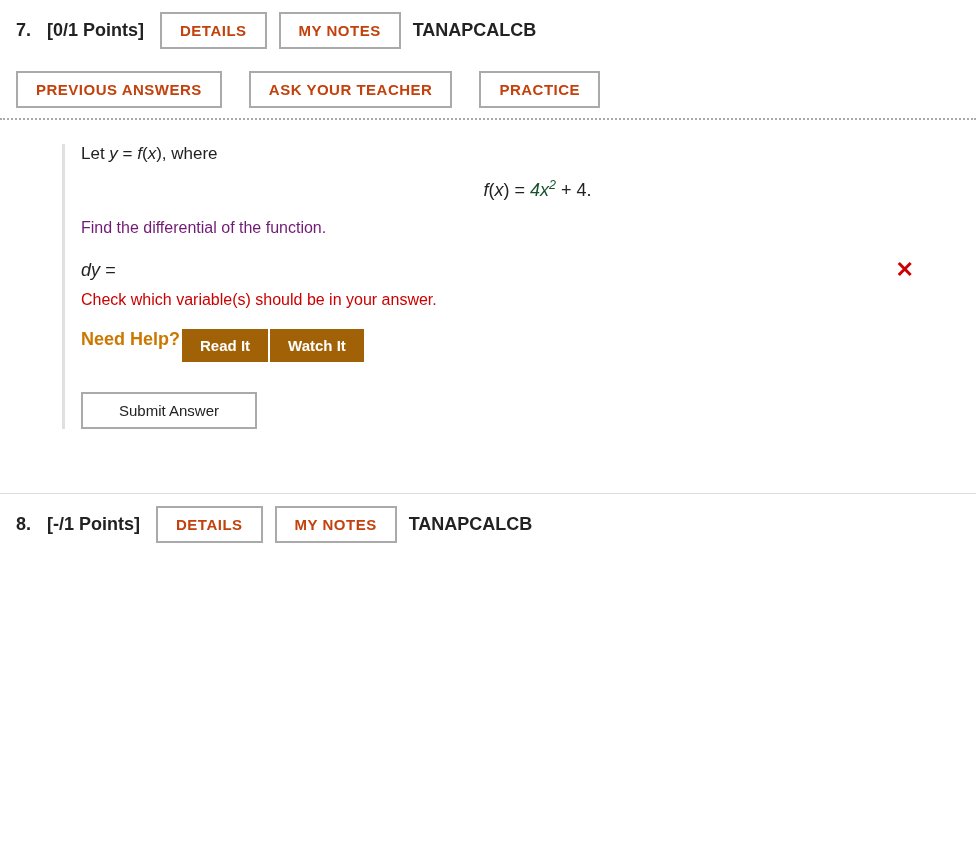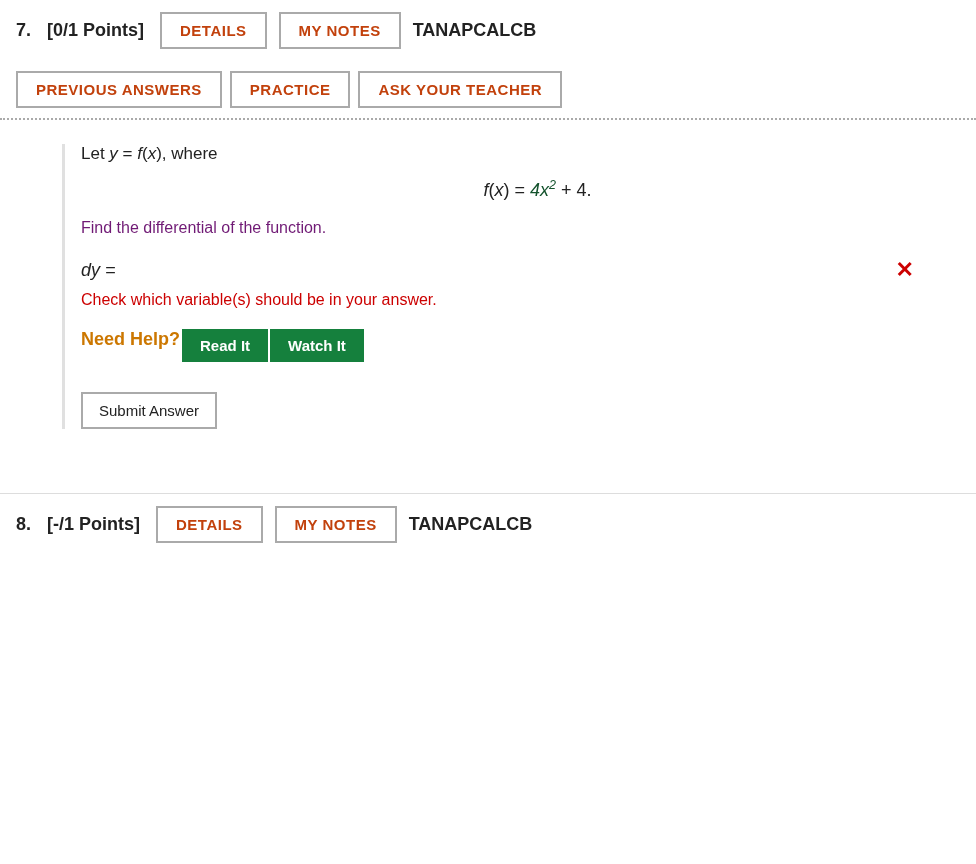--- a/index.html
+++ b/index.html
@@ -40,21 +40,21 @@
       font-weight: bold;
       color: #c2410c;
       cursor: pointer;
       letter-spacing: 0.5px;
     }
 
     .second-bar {
       display: flex;
       align-items: center;
       padding: 10px 16px;
-      gap: 8px;
+      gap: 27px;
       background: #fff;
     }
 
     .divider-dotted {
       border: none;
       border-top: 2px dotted #aaa;
       margin: 0 0 0 0;
     }
 
     .content-area {
@@ -129,37 +129,37 @@
       margin-bottom: 30px;
     }
 
     .need-help-label {
       font-size: 18px;
       font-weight: bold;
       color: #cc7700;
     }
 
     .btn-help {
-      background: #15803d;
+      background: #a16207;
       color: #fff;
       border: none;
       padding: 8px 18px;
       font-size: 15px;
       font-weight: bold;
       cursor: pointer;
     }
 
     .submit-row {
       margin-top: 10px;
     }
 
     .btn-submit {
       border: 2px solid #aaa;
       background: #fff;
-      padding: 8px 16px;
+      padding: 8px 36px;
       font-size: 15px;
       color: #222;
       cursor: pointer;
     }
 
     .bottom-bar {
       display: flex;
       align-items: center;
       padding: 12px 16px;
       gap: 12px;
@@ -189,22 +189,22 @@
 <div class="top-bar">
   <span class="question-label">7.</span>
   <span class="question-label">[0/1 Points]</span>
   <button class="btn-toolbar">DETAILS</button>
   <button class="btn-toolbar">MY NOTES</button>
   <span class="question-label">TANAPCALCB</span>
 </div>
 
 <div class="second-bar">
   <button class="btn-toolbar">PREVIOUS ANSWERS</button>
+  <button class="btn-toolbar">ASK YOUR TEACHER</button>
   <button class="btn-toolbar">PRACTICE</button>
-  <button class="btn-toolbar">ASK YOUR TEACHER</button>
 </div>
 
 <hr class="divider-dotted">
 
 <div class="content-area">
   <div class="content-wrapper">
 
     <p class="problem-text">
       Let <span class="italic">y</span> = <span class="italic">f</span>(<span class="italic">x</span>), where
     </p>

